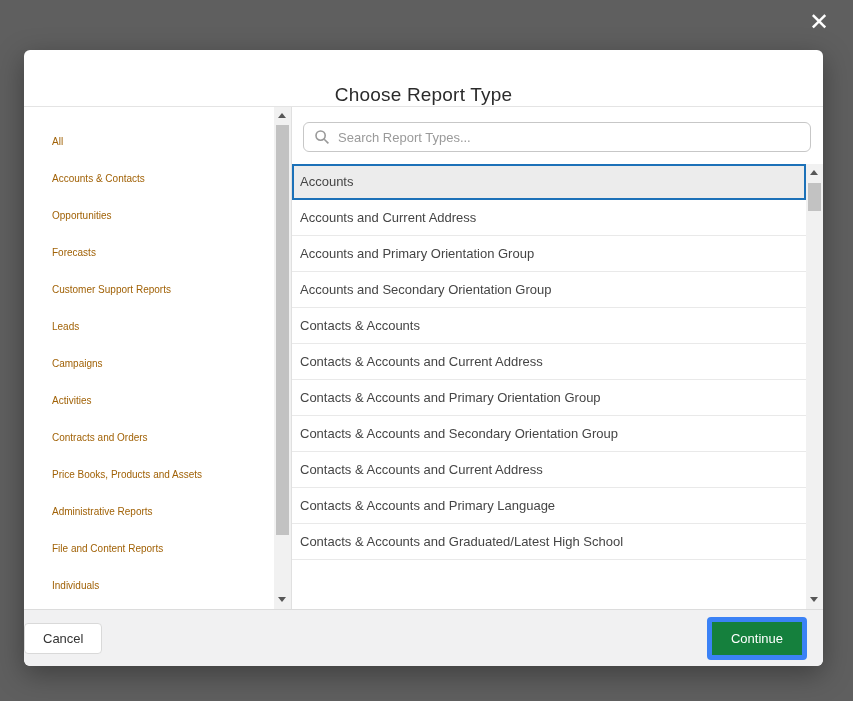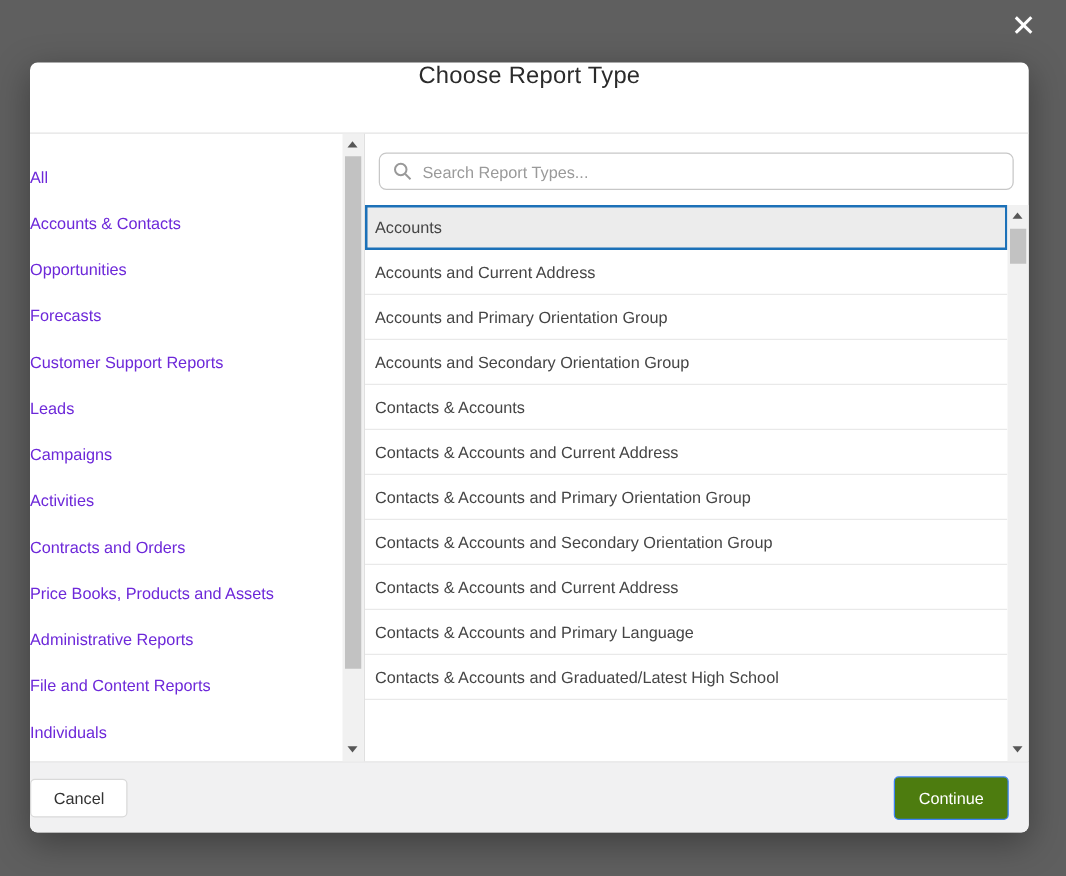--- a/index.html
+++ b/index.html
@@ -22,37 +22,37 @@
   .modal {
     position:absolute; left:24px; top:50px;
     width:799px; height:616px;
     background:#ffffff; border-radius:6px;
     box-shadow:0 8px 28px rgba(0,0,0,.35);
     display:flex; flex-direction:column;
     overflow:hidden;
   }
   .modal-header {
     height:57px; flex:0 0 57px;
-    display:flex; align-items:flex-start; justify-content:center;
+    display:flex; align-items:flex-end; justify-content:center;
     border-bottom:1px solid #e4e4e4;
   }
   .modal-title { font-size:19px; color:#2b2b2b; letter-spacing:.2px; }
 
   .modal-content { flex:1 1 auto; display:flex; min-height:0; position:relative; }
 
   
   .sidebar {
     flex:0 0 268px; width:268px; position:relative;
     border-right:1px solid #e0e0e0;
   }
   .sidebar-items { padding-top:16px; }
   .sidebar-item {
     height:37px; line-height:37px;
-    padding-right:24px;
-    font-size:13px; color:#6d28d9;
+    padding-left:28px; padding-right:24px;
+    font-size:10px; color:#a16207;
     cursor:pointer; white-space:nowrap;
     overflow:hidden; text-overflow:ellipsis;
   }
 
   
   .rail {
     position:absolute; width:17px; background:#f1f1f1;
   }
   .sidebar .rail { top:0; bottom:0; right:0; }
   .rail .arrow-up, .rail .arrow-down {
@@ -120,22 +120,22 @@
   .btn {
     font-family:"Liberation Sans", sans-serif;
     font-size:13px; border-radius:4px; cursor:pointer;
   }
   .btn-cancel {
     background:#ffffff; color:#333;
     border:1px solid #d9d9d9;
     padding:7px 18px;
   }
   .btn-continue {
-    background:#4d7c0f; color:#ffffff;
-    border:1px solid #3b82f6;
+    background:#15803d; color:#ffffff;
+    border:5px solid #3b82f6;
     padding:9px 19px;
   }
 </style>
 </head>
 <body>
 
 <div class="overlay-close">✕</div>
 
 <div class="modal">
 

